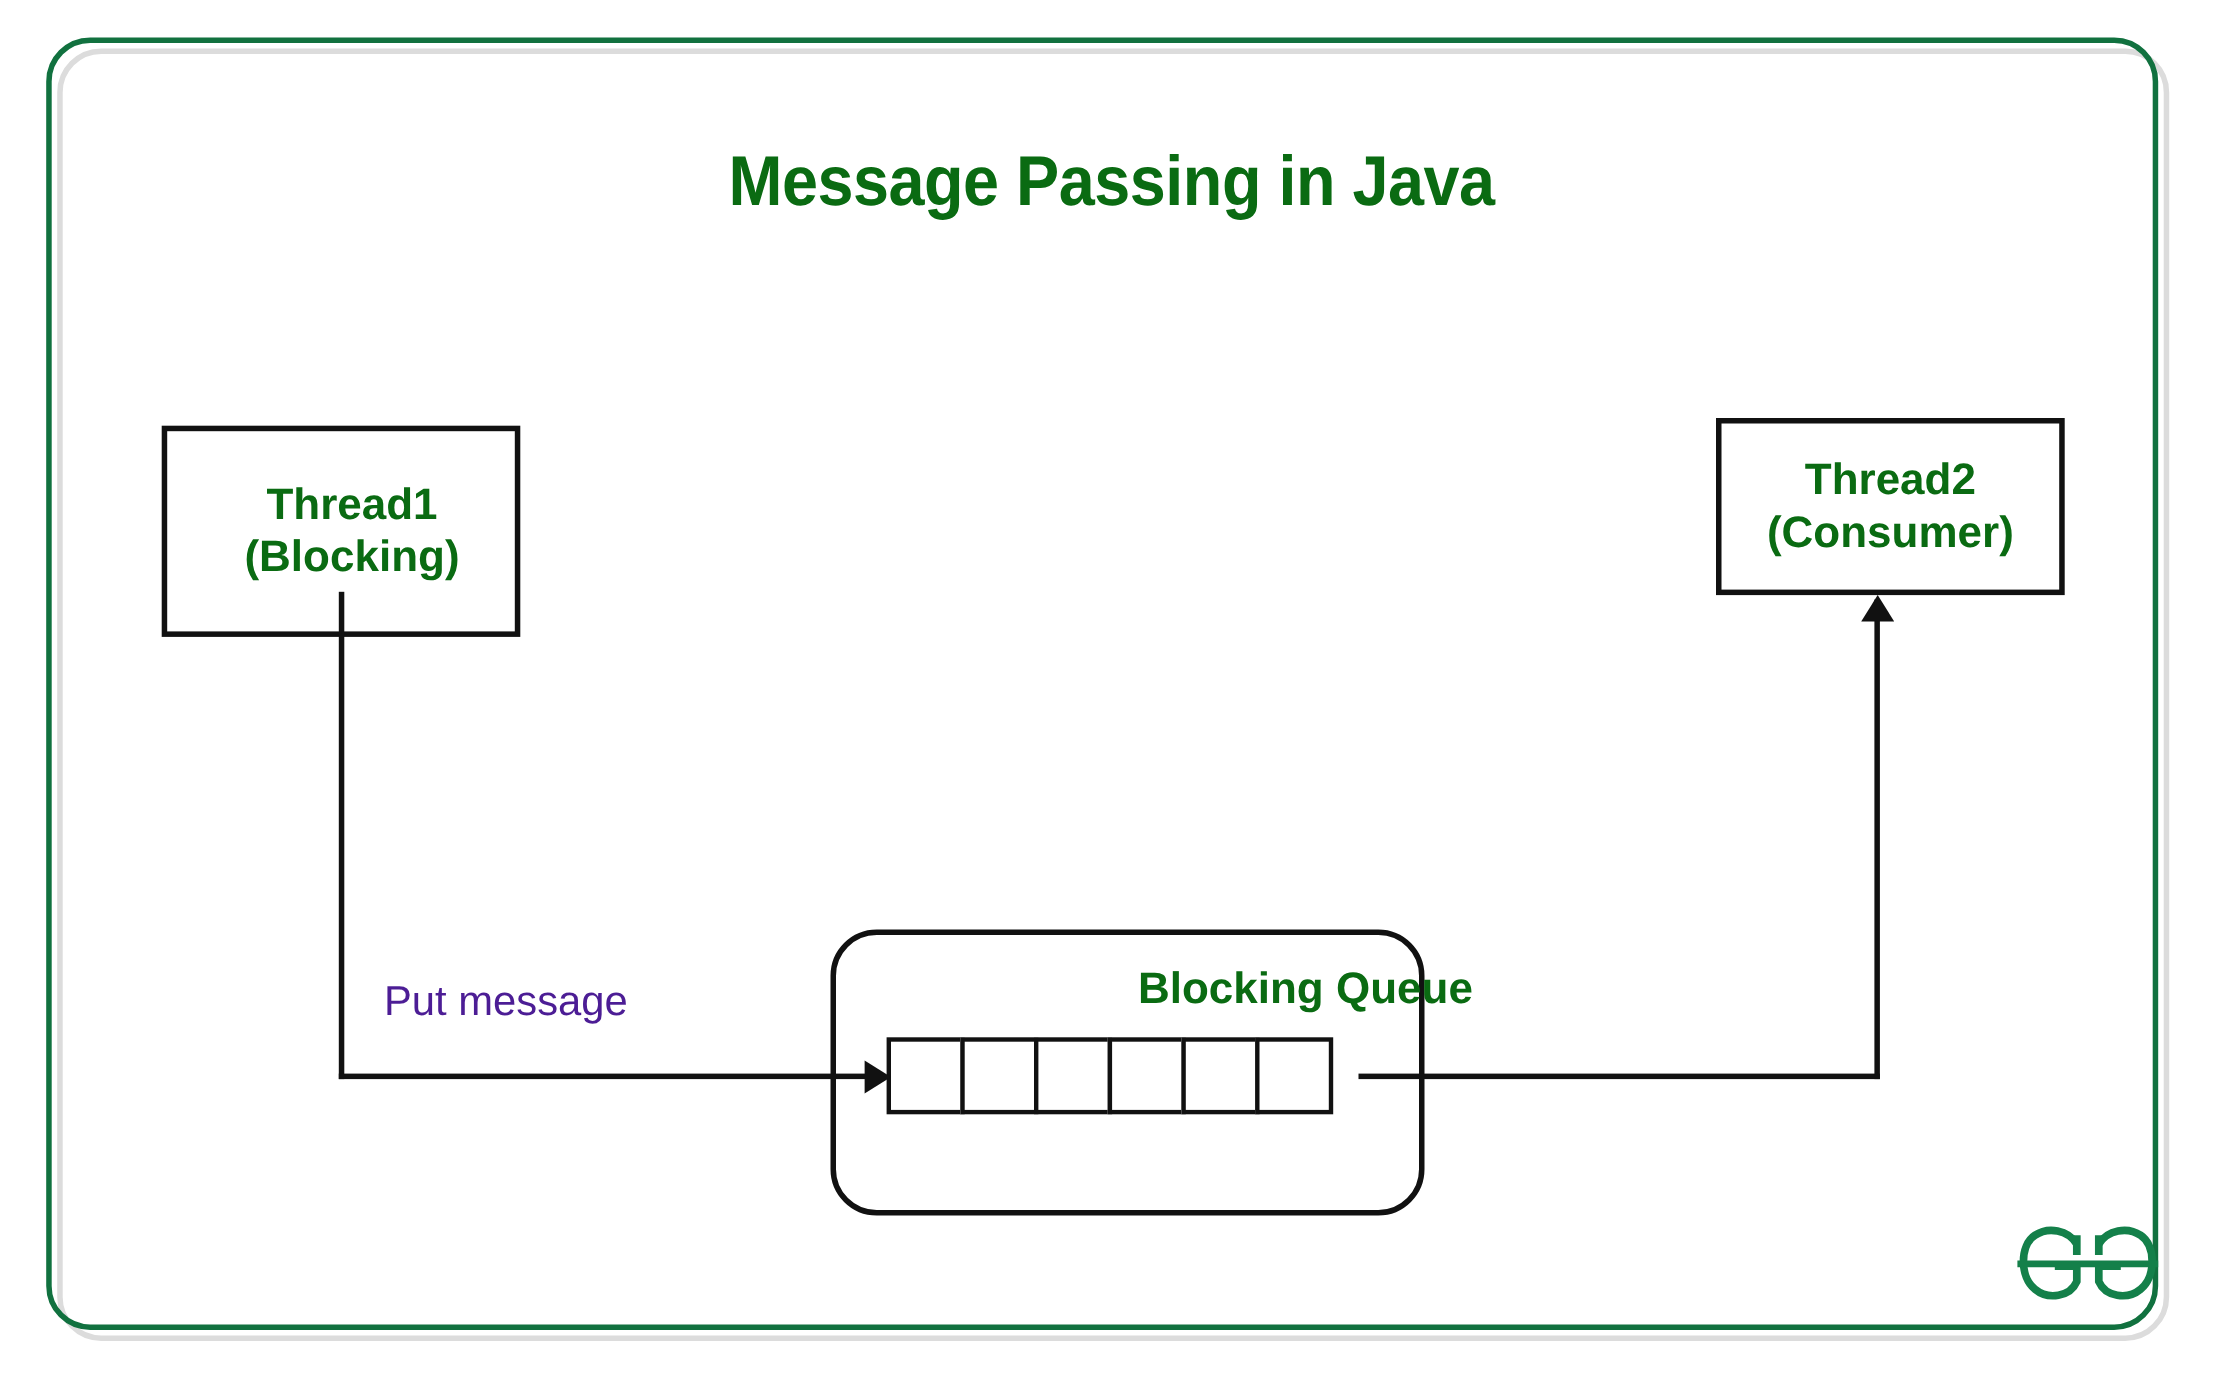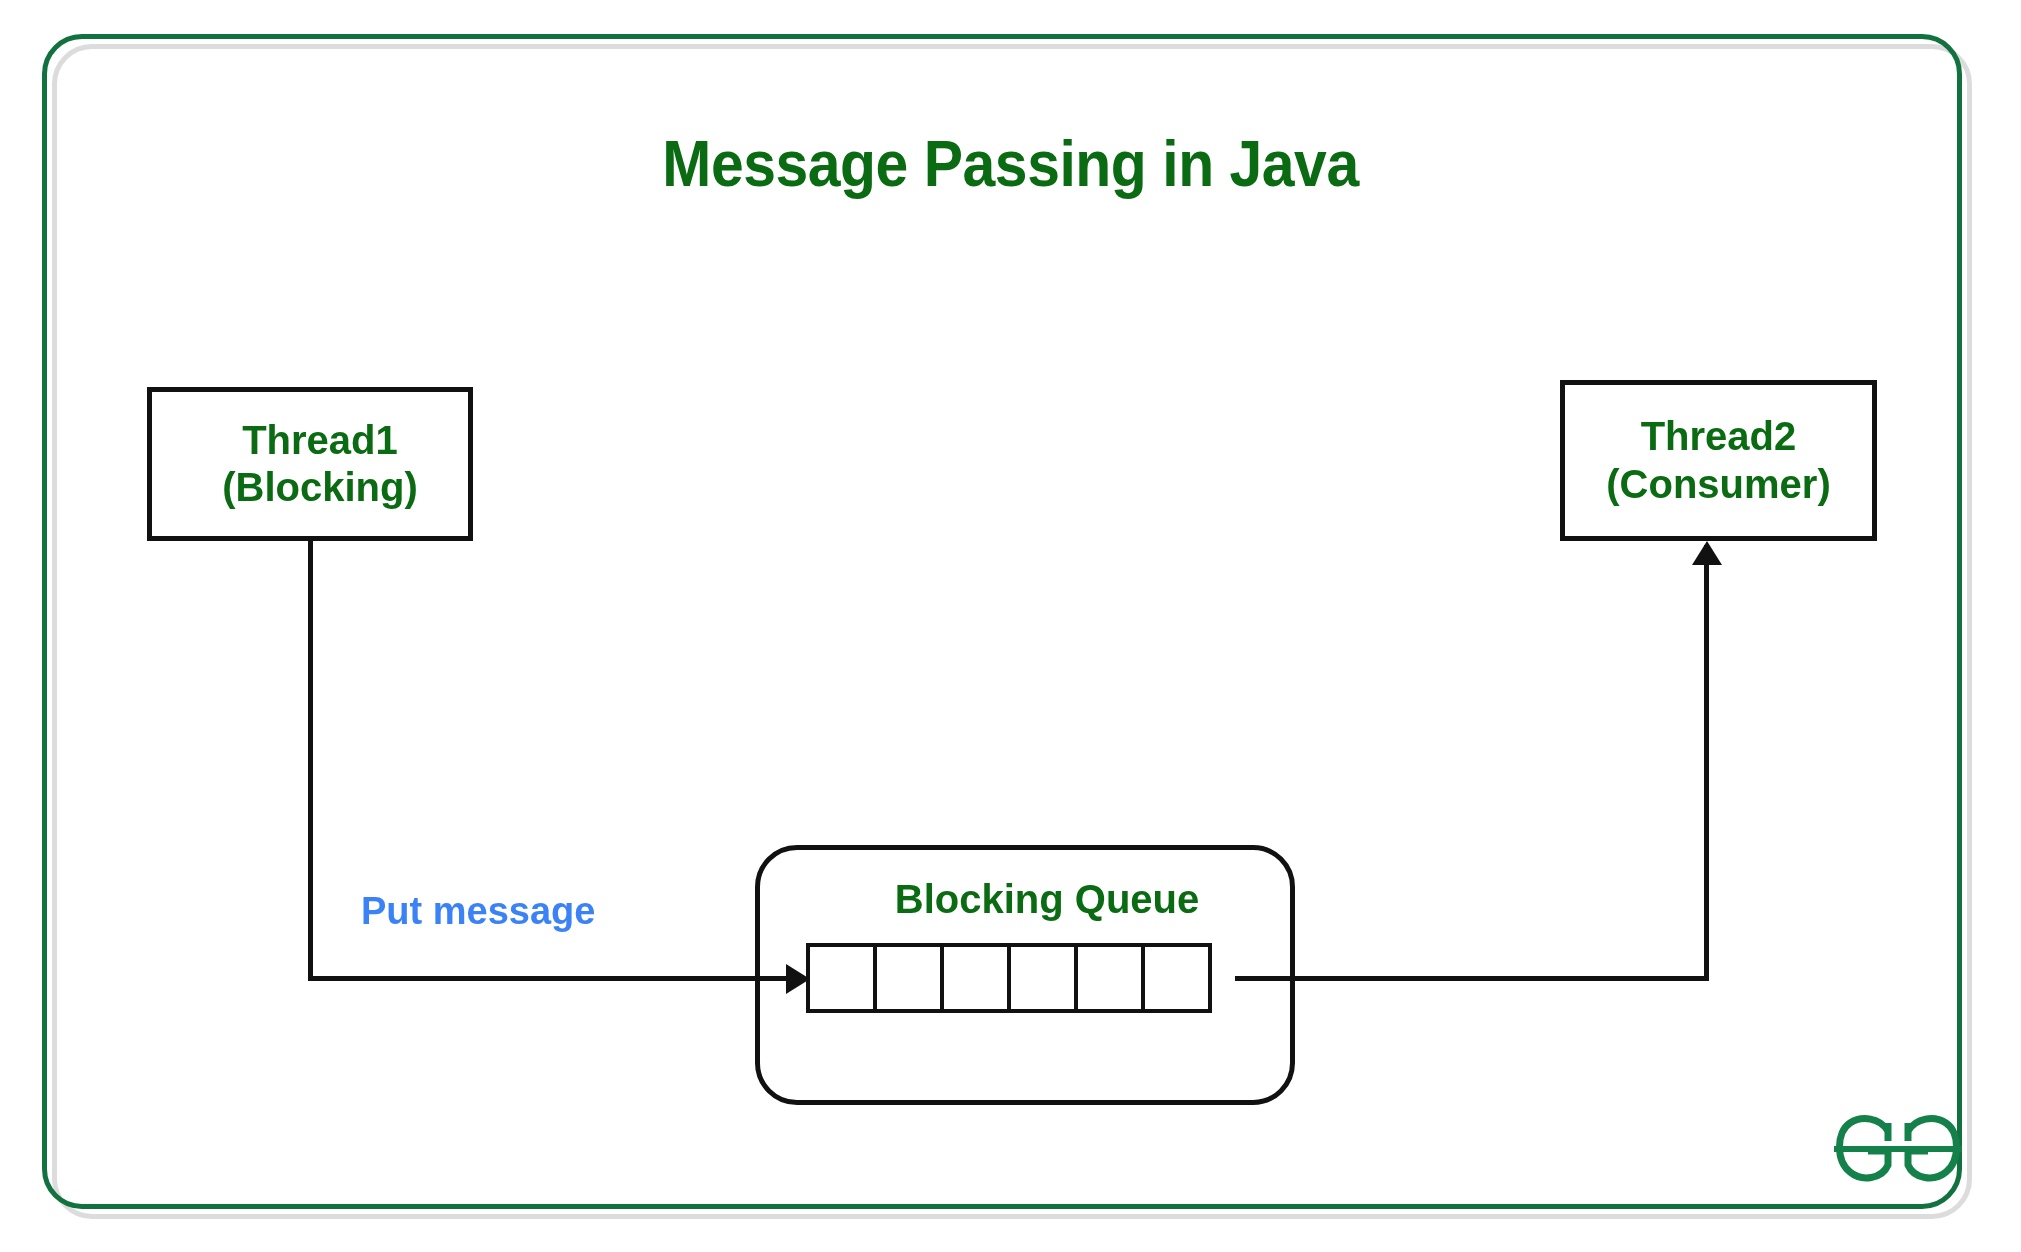--- a/index.html
+++ b/index.html
@@ -72,21 +72,21 @@
   .thread-box .line {
     font-weight: bold;
     font-size: 40px;
     color: #0a6b12;
     white-space: nowrap;
   }
   #thread1 {
     left: 147px;
     top: 387px;
     width: 326px;
-    height: 154px;
+    height: 192px;
     padding-left: 20px;
   }
   #thread2 {
     left: 1560px;
     top: 380px;
     width: 317px;
     height: 161px;
   }
 
   
@@ -99,21 +99,21 @@
     border: 5px solid #111111;
     border-radius: 42px;
     background: #ffffff;
     box-sizing: border-box;
   }
   #queue-label {
     position: absolute;
     left: 755px;
     top: 877px;
     width: 584px;
-    text-align: center;
+    text-align: right;
     font-weight: bold;
     font-size: 40px;
     color: #0a6b12;
     white-space: nowrap;
   }
   #queue-cells {
     position: absolute;
     left: 806px;
     top: 943px;
     height: 70px;
@@ -160,25 +160,24 @@
     border-left: 15px solid transparent;
     border-right: 15px solid transparent;
     border-bottom: 24px solid #111111;
   }
   #put-arrowhead { left: 786px; top: 964px; }
   #get-arrowhead { left: 1692px; top: 541px; }
 
   
   .edge-label {
     position: absolute;
-    font-weight: bold;
+    font-weight: normal;
     font-size: 38px;
-    color: #3b82f6;
-    white-space: nowrap;
-    margin-left: 12px;
+    color: #4c1d95;
+    white-space: nowrap;
   }
   #put-label { left: 349px;  top: 890px; }
   #get-label { left: 1449px; top: 881px; }
 
   
   #gfg-logo {
     position: absolute;
     left: 1828px;
     top: 1105px;
     width: 140px;

